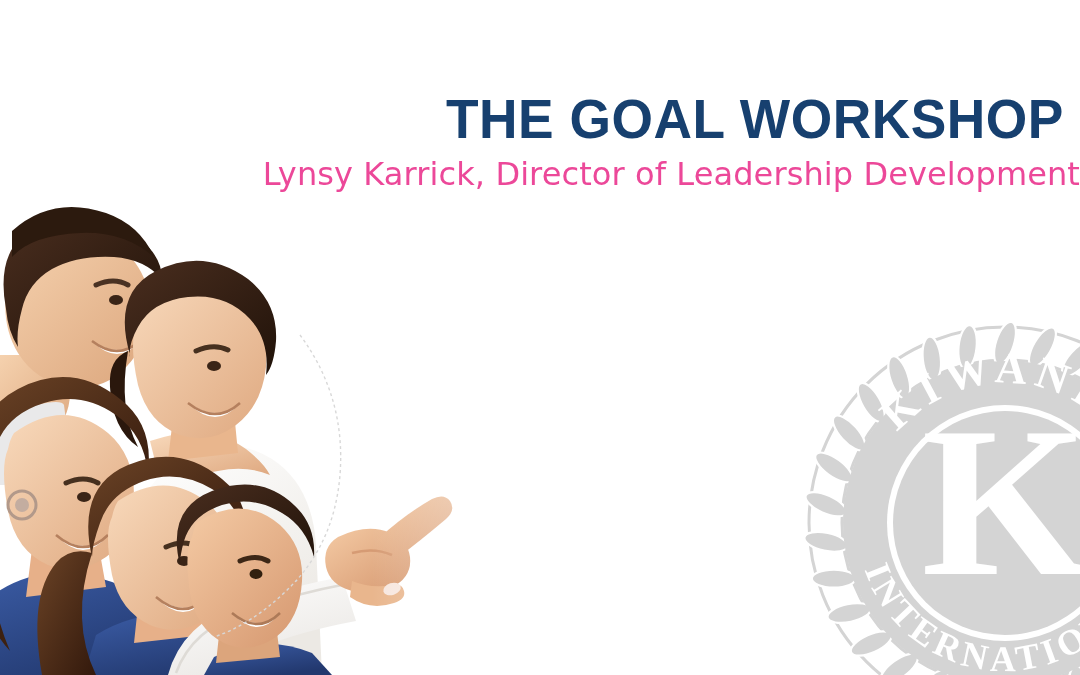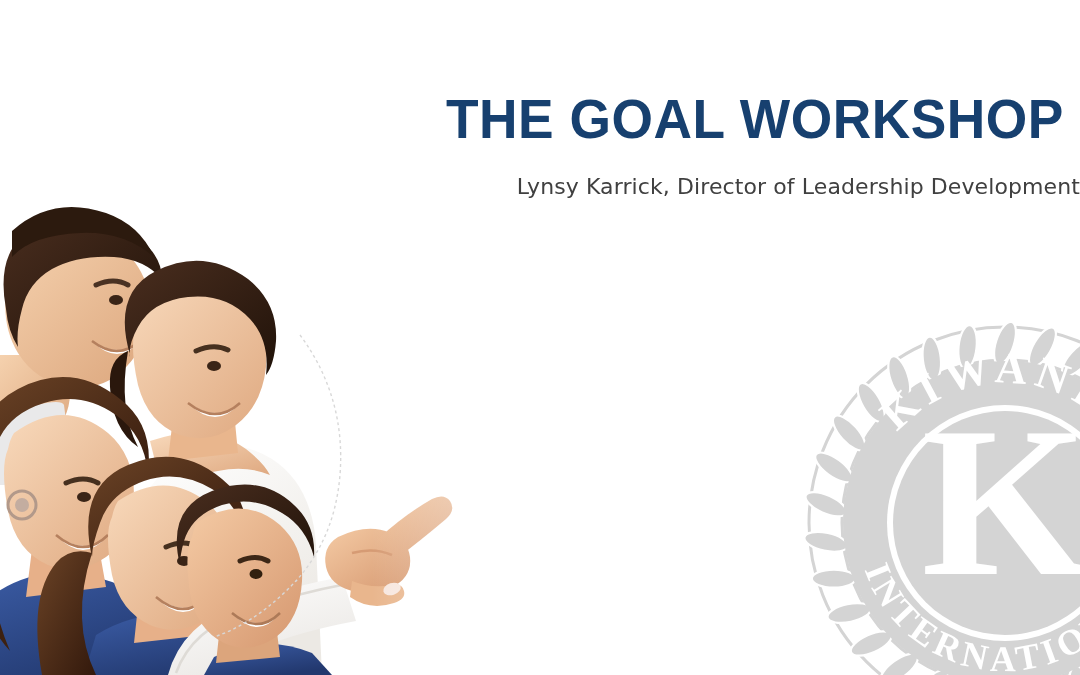--- a/index.html
+++ b/index.html
@@ -48,27 +48,27 @@
     font-weight: 700;
     font-size: 55px;
     line-height: 58px;
     letter-spacing: 0.5px;
     color: #17406f;
     transform: scaleX(0.97);
     transform-origin: center;
     white-space: nowrap;
   }
   .slide-subtitle {
-    margin: 25px 0 0 0;
+    margin: 12px 0 0 0;
     font-family: "DejaVu Sans", sans-serif;
     font-weight: 400;
-    font-size: 22px;
+    font-size: 32px;
     line-height: 28px;
     letter-spacing: 0.1px;
-    color: #404040;
+    color: #ec4899;
     white-space: nowrap;
   }
 
   
   .photo {
     position: absolute;
     left: 0px;
     top: 205px;
     width: 600px;
     height: 470px;

